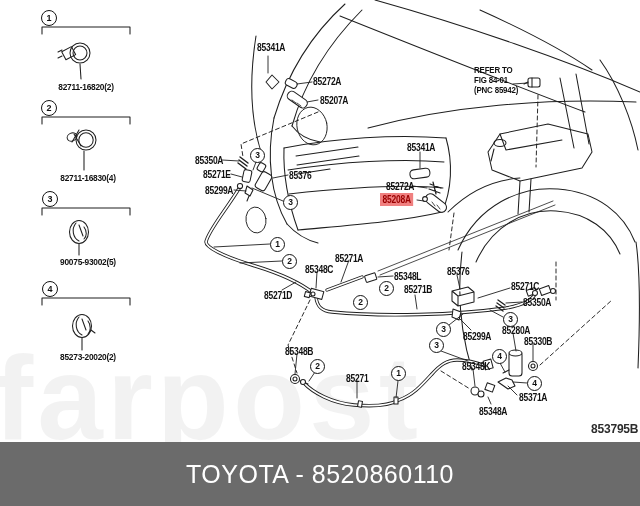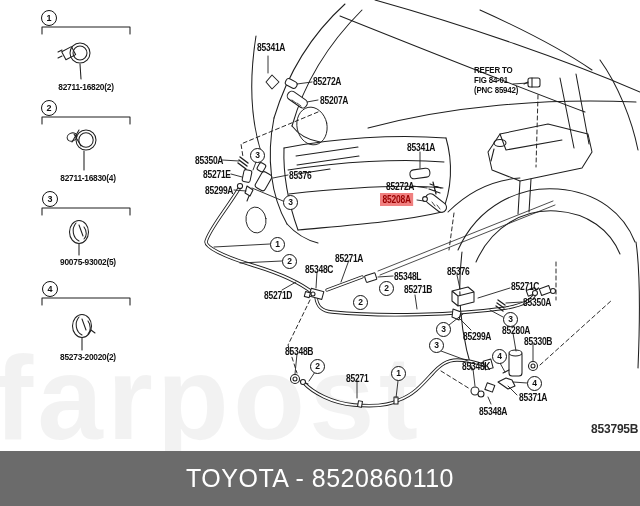--- a/index.html
+++ b/index.html
@@ -20,21 +20,21 @@
   .snum{position:absolute;width:14px;height:14px;border:1.3px solid #151515;border-radius:50%;
        background:#fff;font-weight:bold;font-size:9px;line-height:14px;text-align:center;color:#111;}
   .slbl{position:absolute;font-weight:bold;font-size:9.5px;color:#111;white-space:nowrap;
        letter-spacing:-0.3px;transform:translateX(-50%) scaleX(0.88);}
   
   #refer{position:absolute;left:474px;top:66px;font-weight:bold;font-size:8.8px;line-height:9.8px;
        color:#111;letter-spacing:-0.2px;transform:scaleX(0.9);transform-origin:left top;}
   #figcode{position:absolute;left:591px;top:422px;font-weight:bold;font-size:12px;color:#2d2d2d;
        letter-spacing:-0.2px;}
   
-  #footer{position:absolute;left:0;bottom:0;width:640px;height:55px;background:var(--footer-bg,#6b6b6b);
+  #footer{position:absolute;left:0;bottom:0;width:640px;height:64px;background:var(--footer-bg,#6b6b6b);
        display:flex;align-items:center;justify-content:center;gap:44px;}
   #footer span{color:var(--footer-text,#fff);font-size:25px;letter-spacing:0.5px;}
 </style>
 </head>
 <body>
 
 <div id="stage">
 
   <div id="watermark">farpost</div>
 

